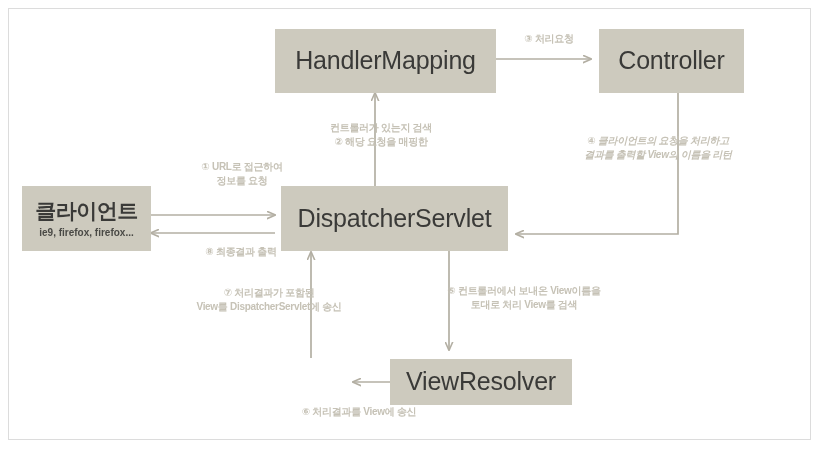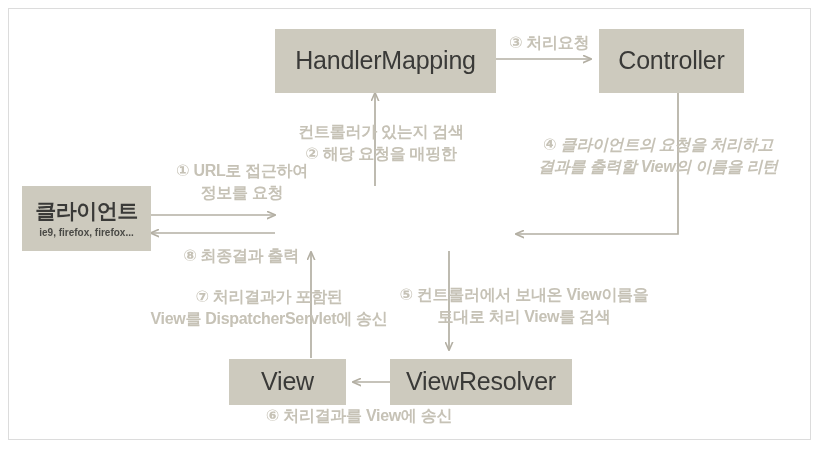--- a/index.html
+++ b/index.html
@@ -51,21 +51,21 @@
   .node-sub {
     font-size: 10px;
     font-weight: 700;
     color: #4a4a46;
     margin-top: 4px;
     white-space: nowrap;
   }
   .lbl {
     position: absolute;
     color: #c6c2b6;
-    font-size: 16px;
+    font-size: 10px;
     font-weight: 700;
     line-height: 1.35;
     text-align: center;
     white-space: nowrap;
     letter-spacing: -0.3px;
   }
   .conn {
     position: absolute;
   }
   .conn svg {
@@ -113,24 +113,24 @@
 
     <div class="node" style="left:590px;top:20px;width:145px;height:64px;">
       <div class="node-title">Controller</div>
     </div>
 
     <div class="node" style="left:13px;top:177px;width:129px;height:65px;">
       <div class="node-title kr">클라이언트</div>
       <div class="node-sub">ie9, firefox, firefox...</div>
     </div>
 
+    <div class="node" style="left:272px;top:177px;width:227px;height:65px;">
+      <div class="node-title">DispatcherServlet</div>
+    </div>
 
-    <div class="node" style="left:220px;top:350px;width:117px;height:46px;">
-      <div class="node-title">View</div>
-    </div>
 
     <div class="node" style="left:381px;top:350px;width:182px;height:46px;">
       <div class="node-title">ViewResolver</div>
     </div>
 
     <div class="lbl" style="left:148px;top:151px;width:170px;">
       <div>① URL로 접근하여</div>
       <div>정보를 요청</div>
     </div>
 

